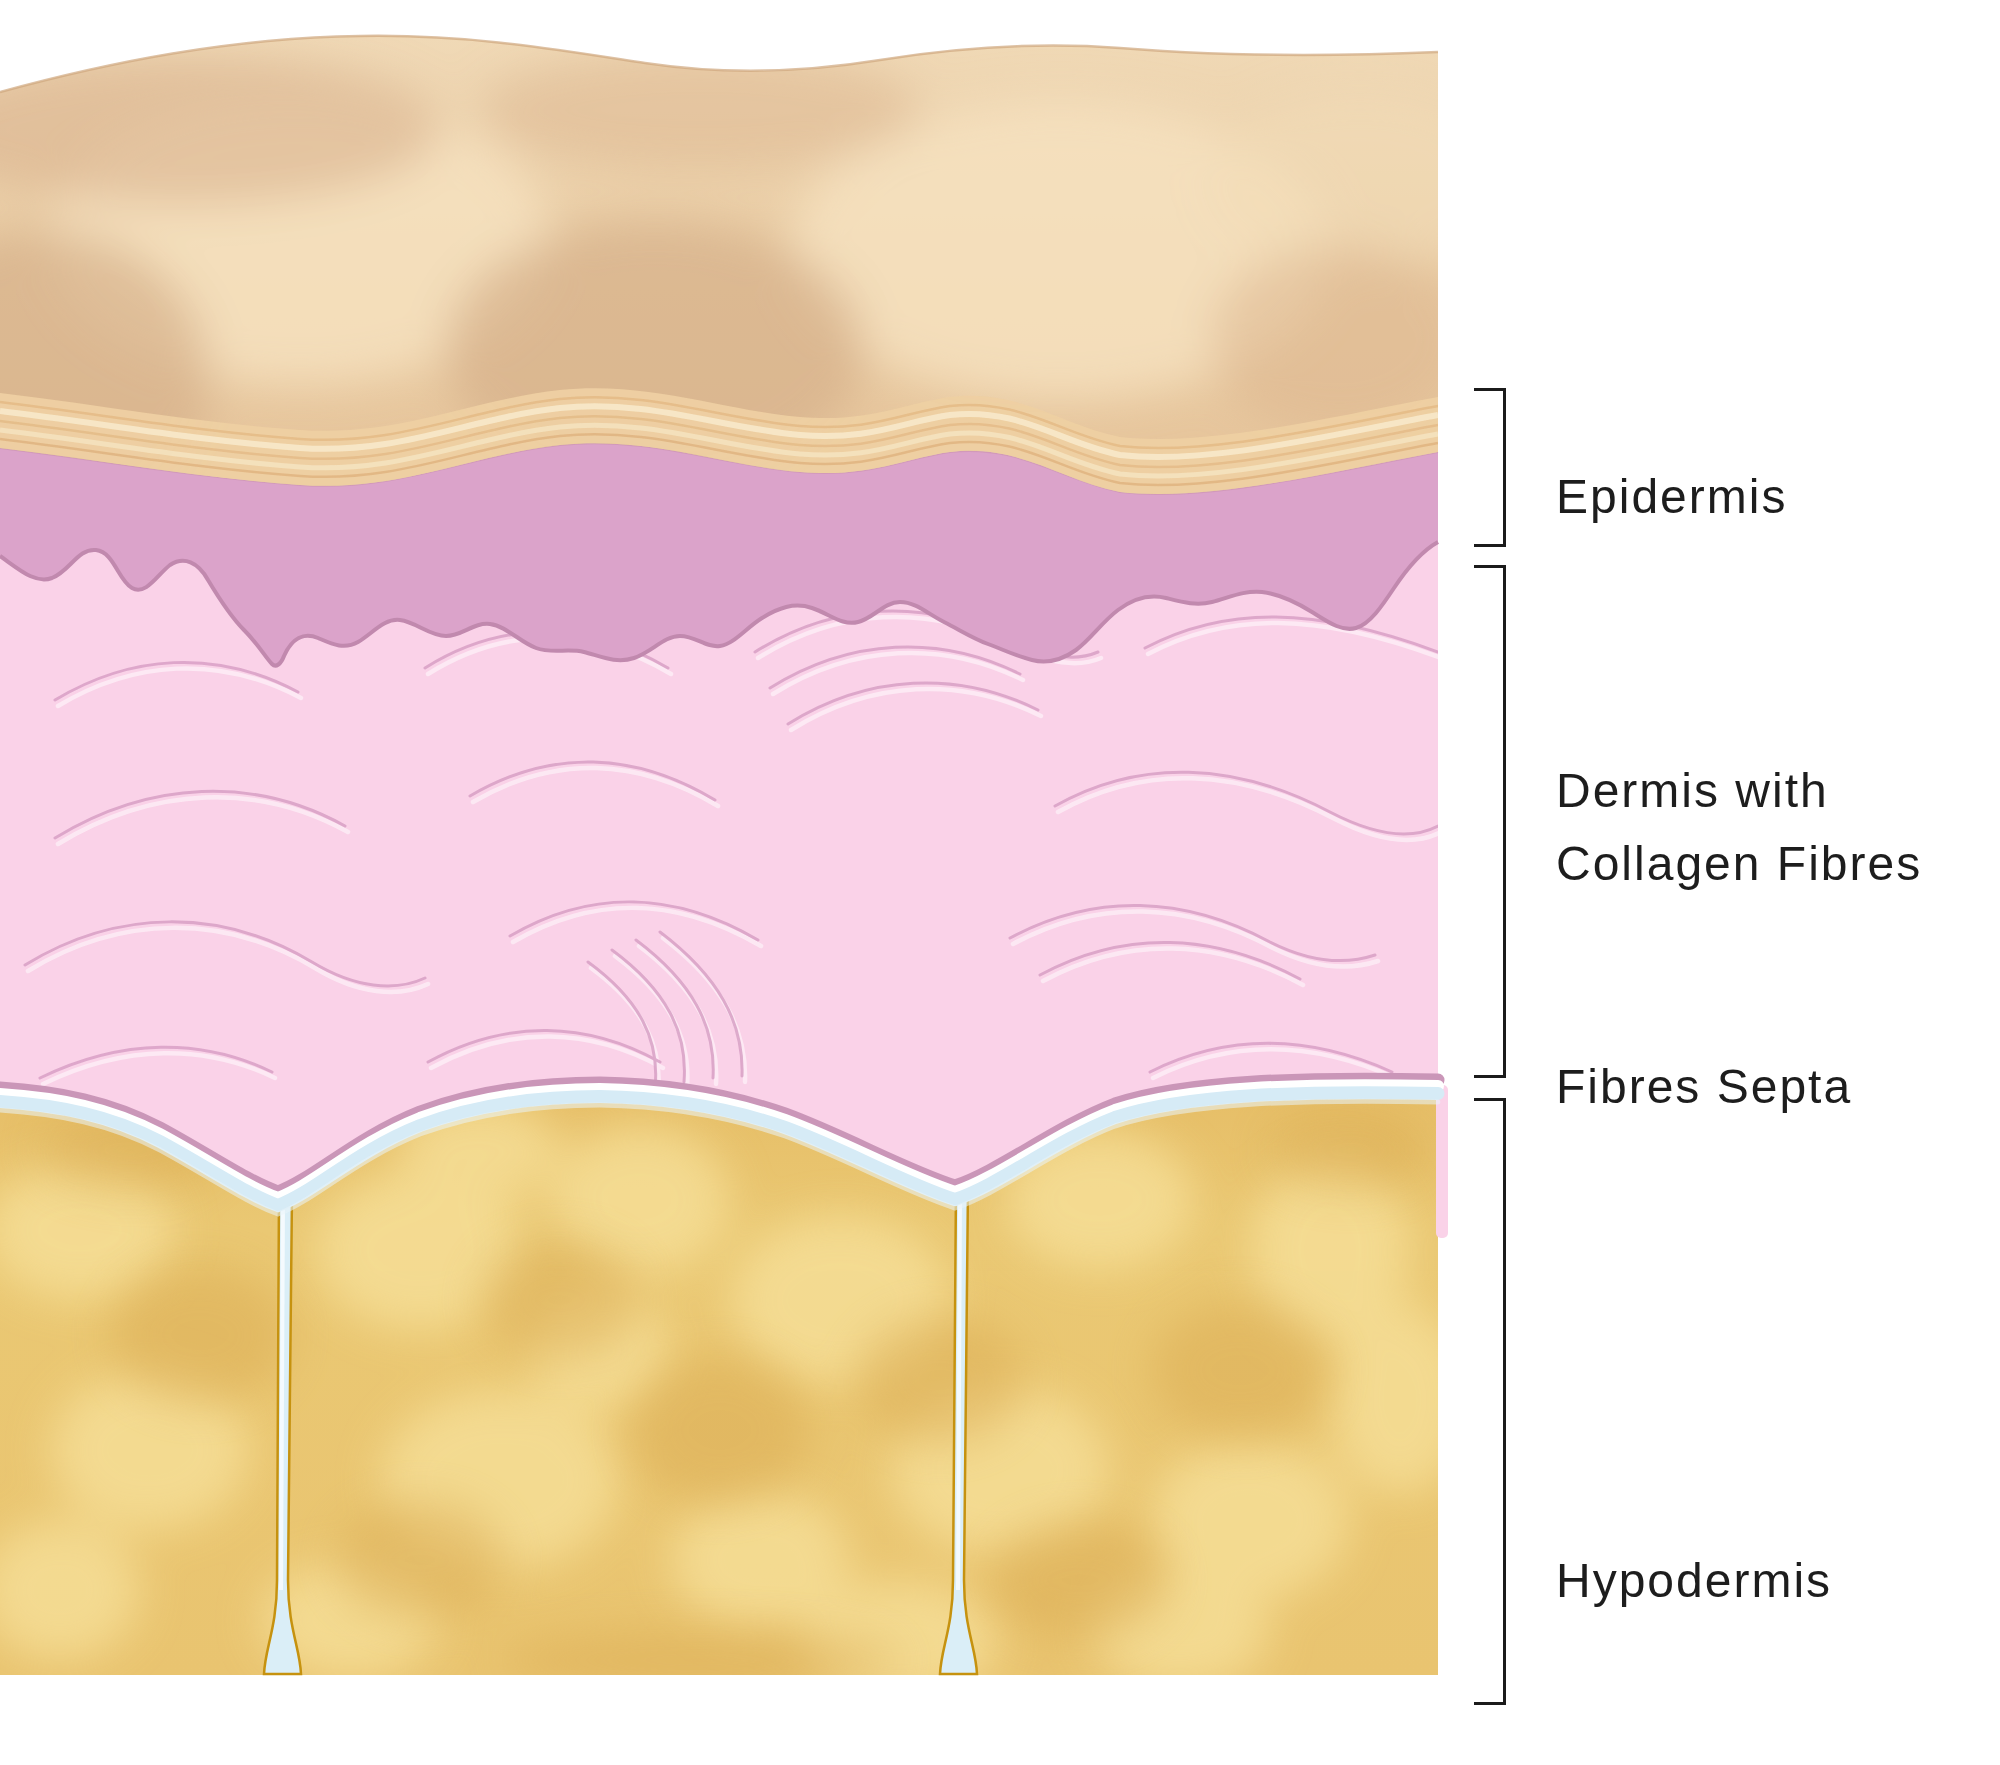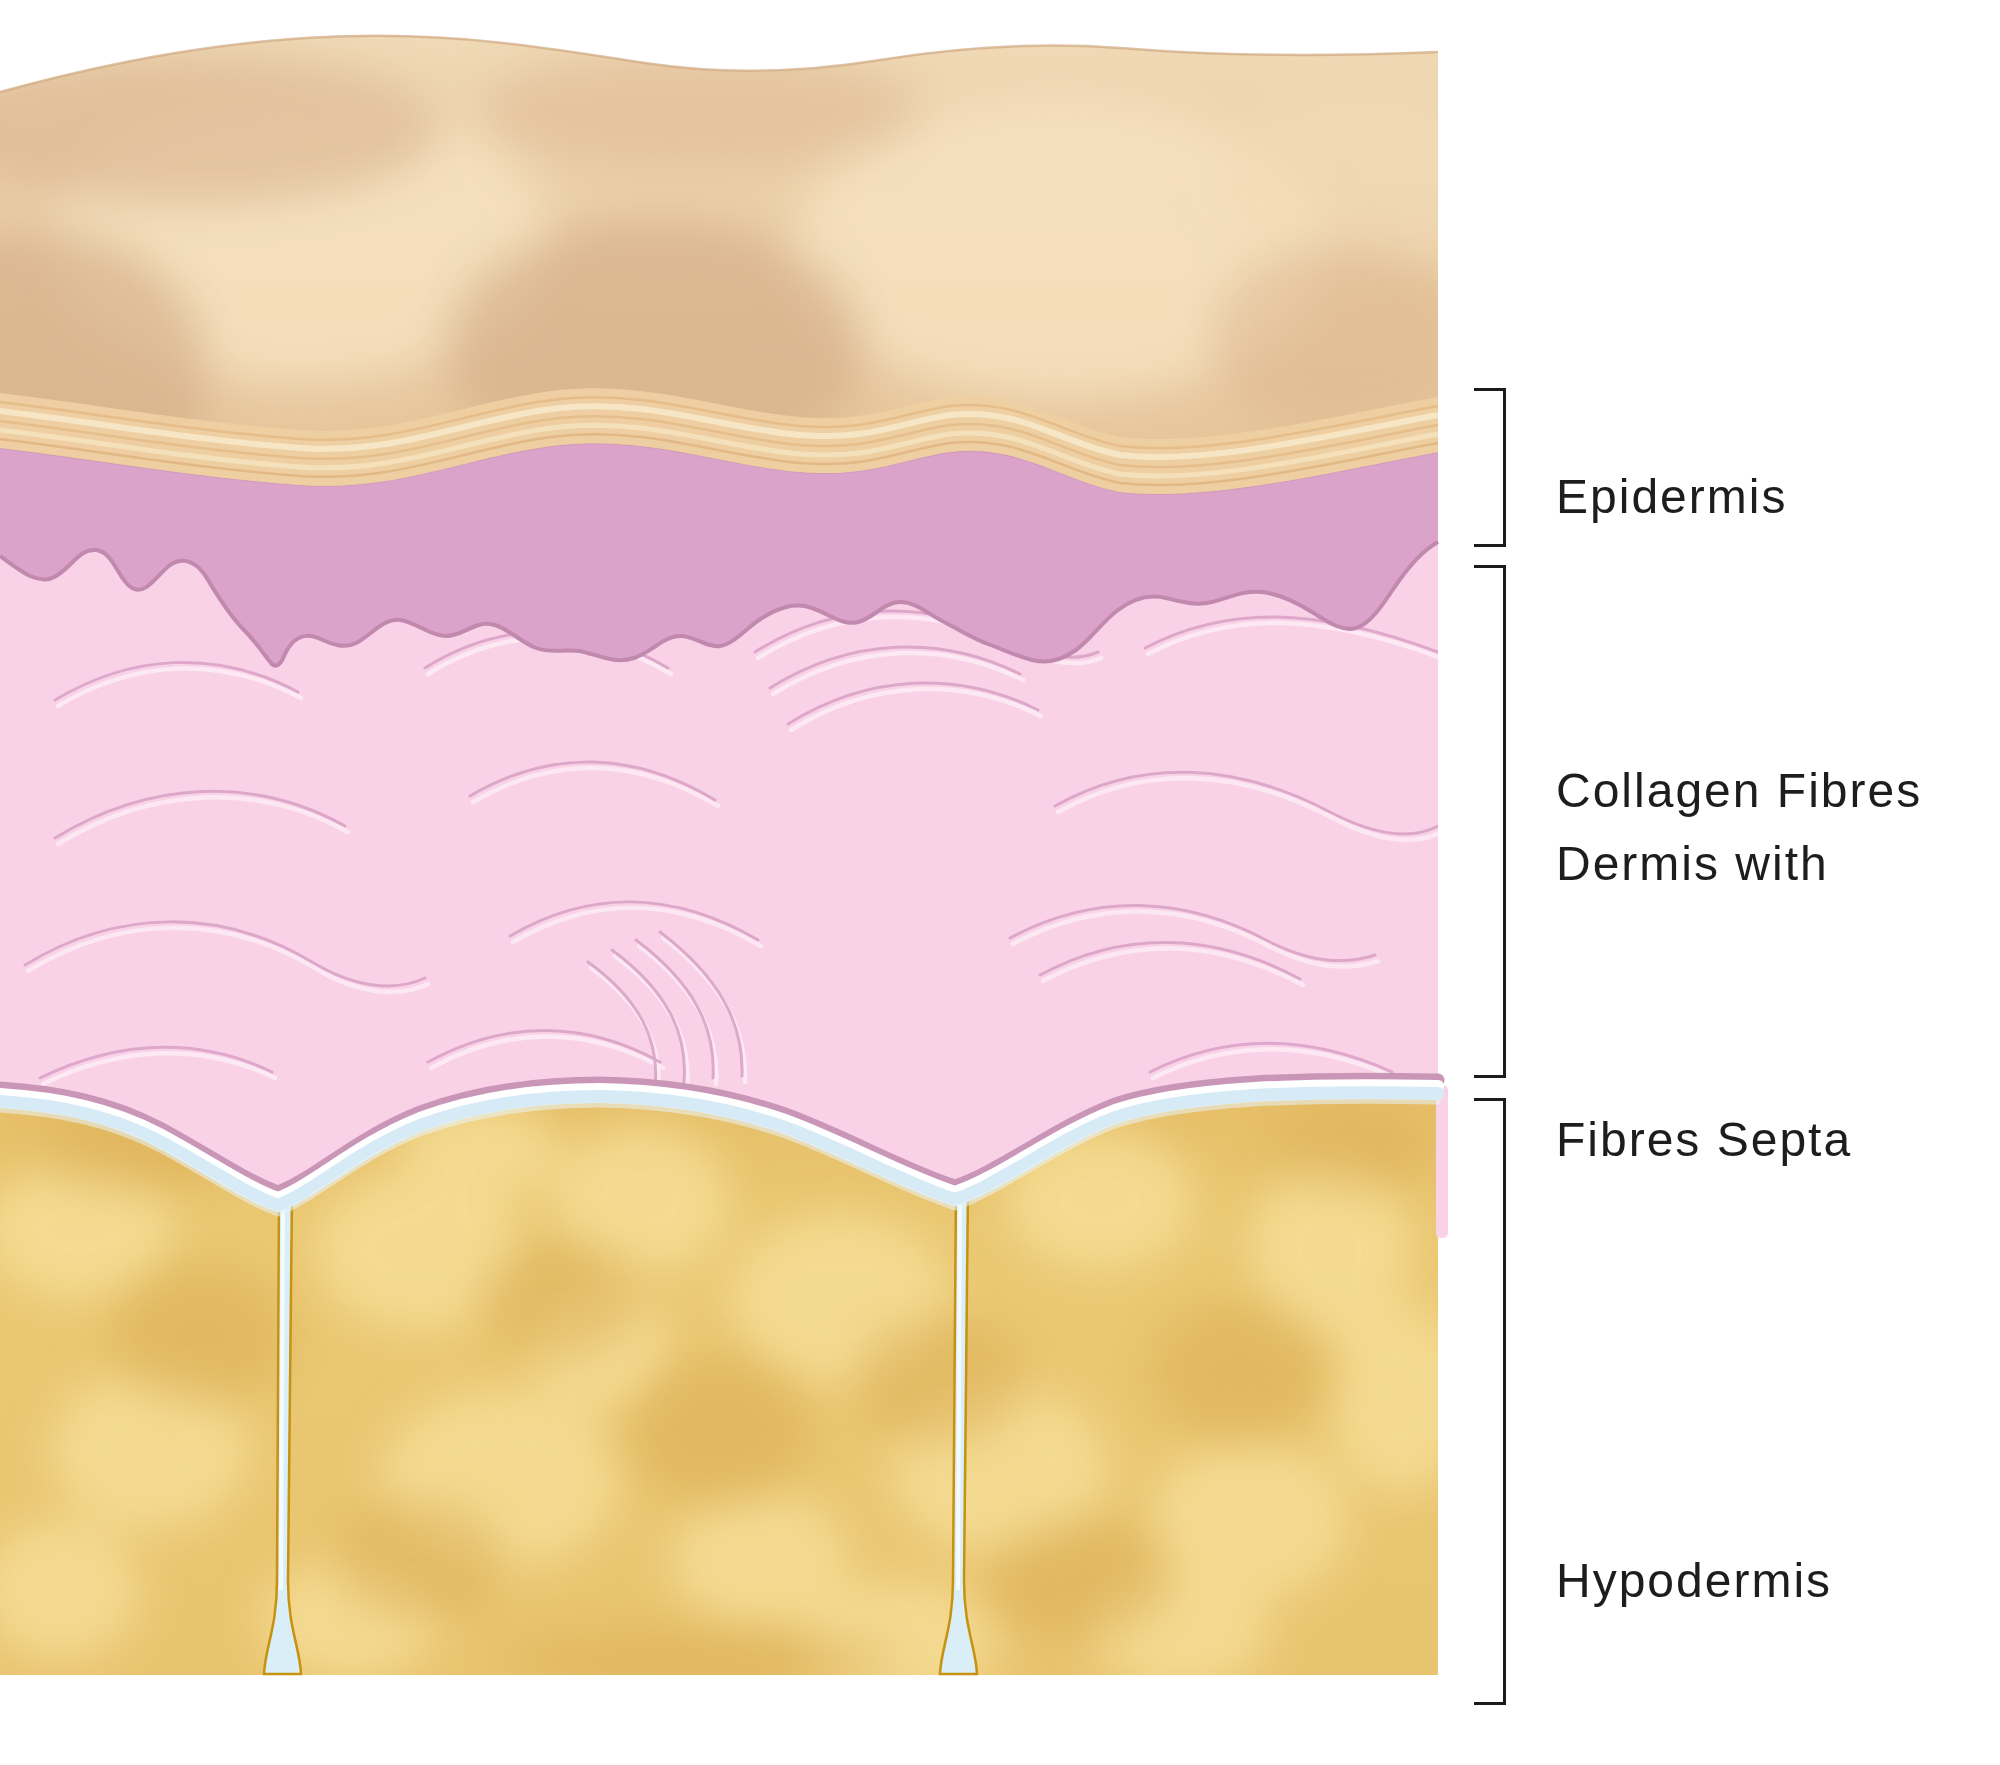--- a/index.html
+++ b/index.html
@@ -10,21 +10,21 @@
            border:3px solid #1b1b1b;border-left:none;background:transparent;}
   .bracket.epidermis{top:388px;height:159px;}
   .bracket.dermis{top:565px;height:513px;}
   .bracket.hypodermis{top:1098px;height:607px;}
   .layer-label{position:absolute;left:1556px;color:#1d1d1d;font-size:48px;
                letter-spacing:2px;font-weight:400;white-space:nowrap;}
   .layer-label .ln{display:block;line-height:73px;}
   .single{line-height:60px;}
   .lbl-epidermis{top:467px;}
   .lbl-dermis{top:754px;}
-  .lbl-septa{top:1110px;}
+  .lbl-septa{top:1057px;}
   .lbl-hypodermis{top:1544px;}
 </style>
 </head>
 <body>
 
 <div class="page">
 
   <svg class="art" width="1450" height="1765" viewBox="0 0 1450 1765" xmlns="http://www.w3.org/2000/svg">
     <defs>
       <linearGradient id="surfGrad" x1="0" y1="0" x2="0" y2="1">
@@ -192,22 +192,22 @@
     </g>
   </svg>
 
   <div class="bracket epidermis"></div>
   <div class="bracket dermis"></div>
   <div class="bracket hypodermis"></div>
 
   <div class="layer-label lbl-epidermis single">Epidermis</div>
 
   <div class="layer-label lbl-dermis">
+    <span class="ln">Dermis with</span>
     <span class="ln">Collagen Fibres</span>
-    <span class="ln">Dermis with</span>
   </div>
 
   <div class="layer-label lbl-septa single">Fibres Septa</div>
 
   <div class="layer-label lbl-hypodermis">
     <span class="ln">Hypodermis</span>
   </div>
 
 </div>
 

